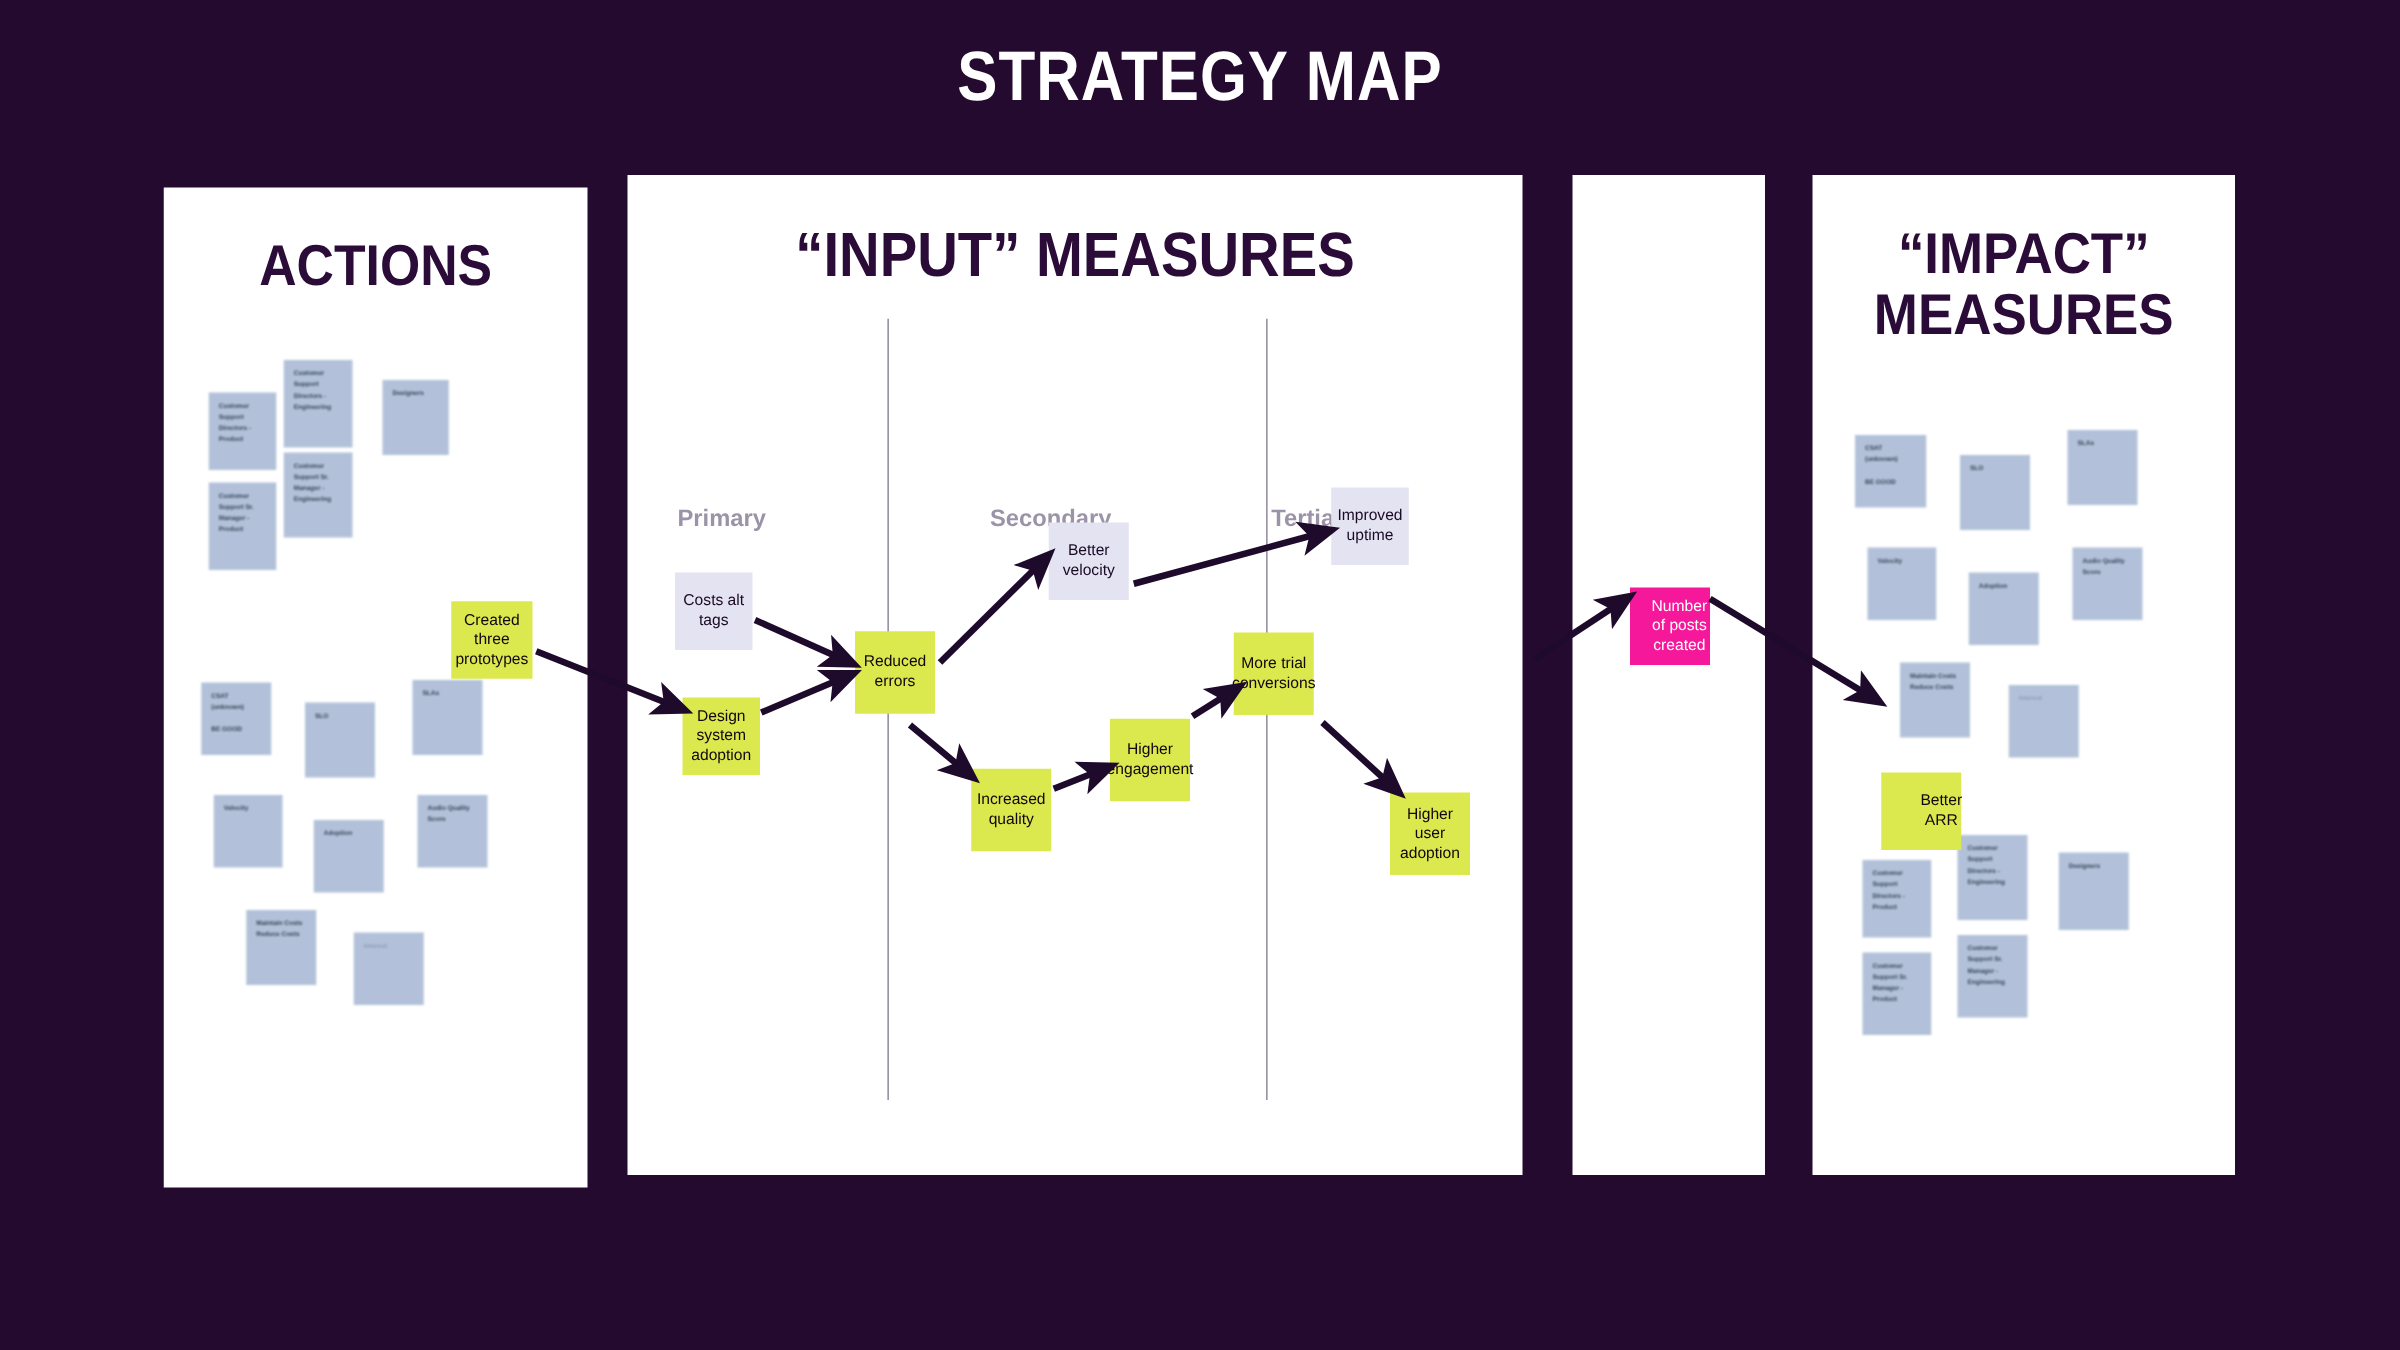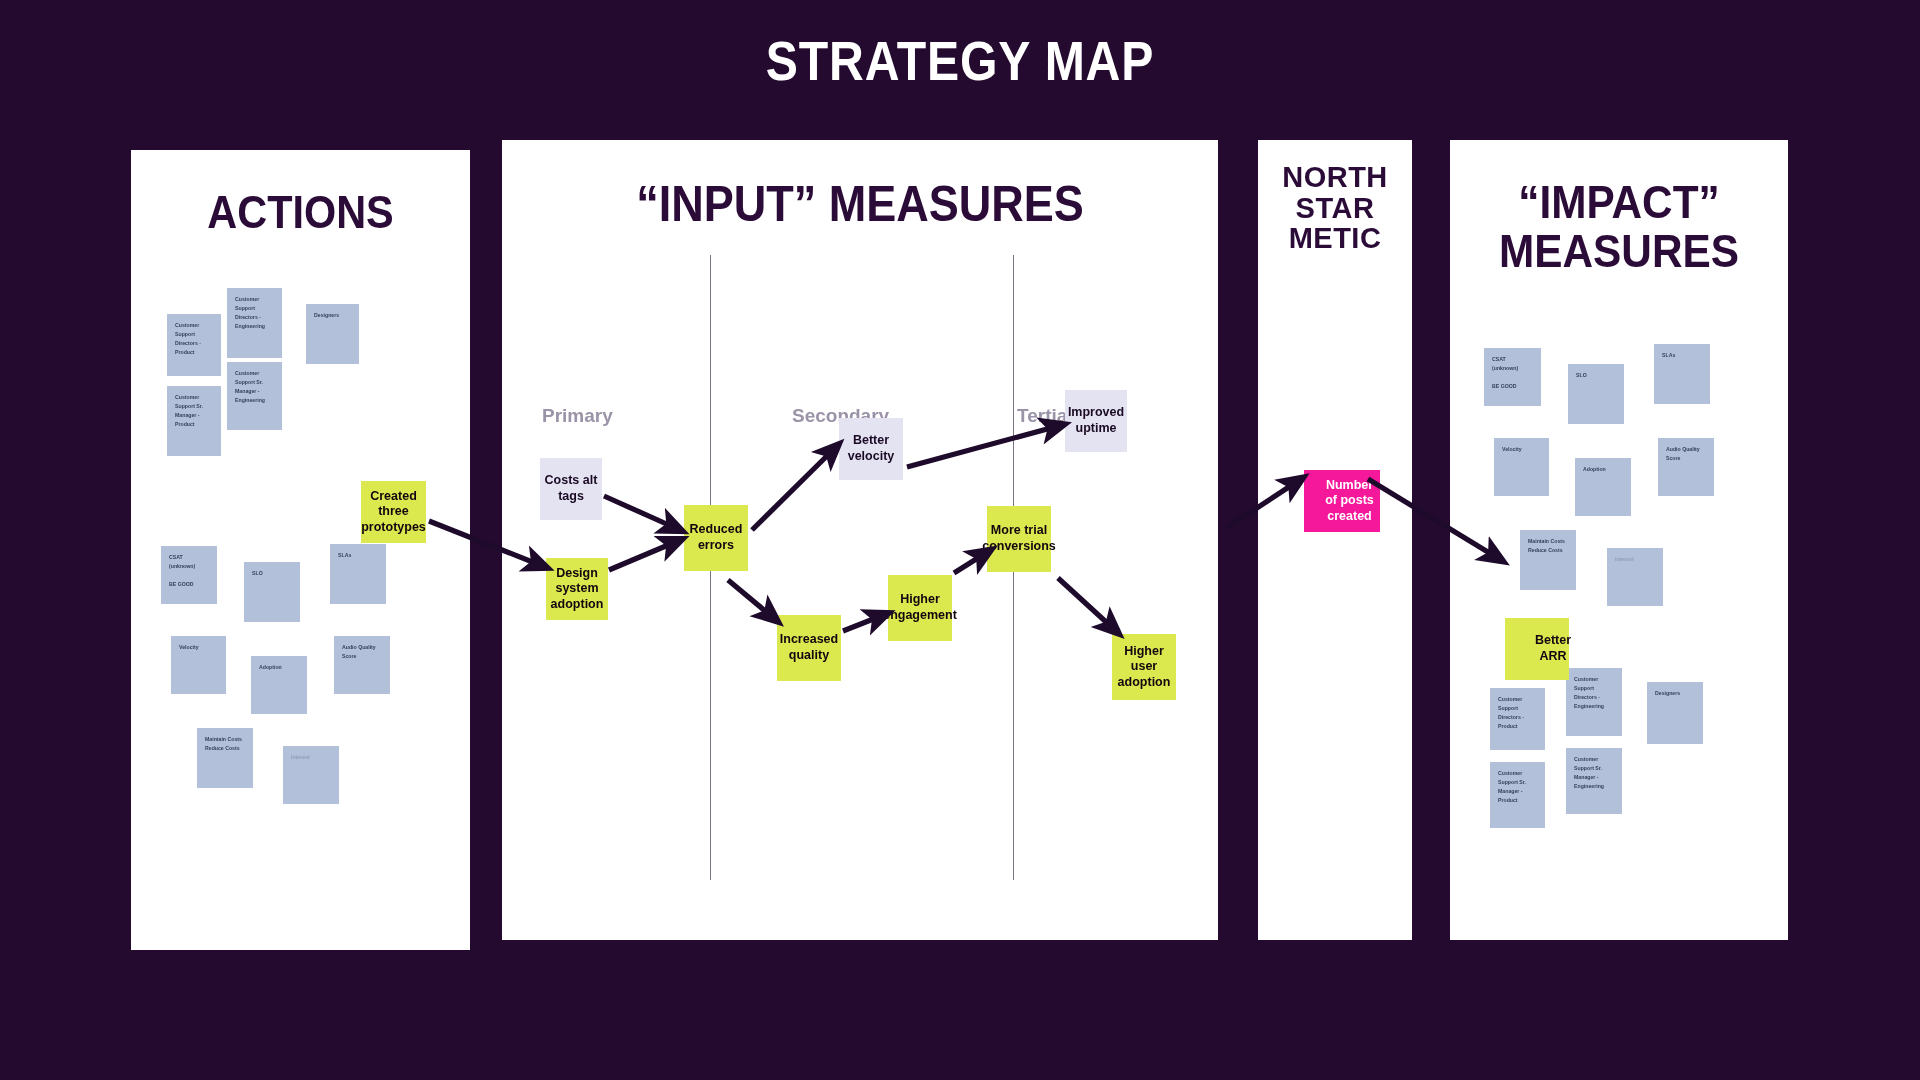--- a/index.html
+++ b/index.html
@@ -66,21 +66,21 @@
     background:#7b7286;
   }
 
   
   .note {
     position:absolute;
     display:flex;
     align-items:center;
     justify-content:center;
     text-align:center;
-    font-weight:bold;
+    font-weight:normal;
     line-height:1.25;
     padding:4px;
   }
   .note-yellow   { background:#dbe94e; color:#13060f; font-size:12.5px; }
   .note-lavender { background:#e4e3f2; color:#1b0a24; font-size:12.5px; }
   .note-magenta  { background:#f5189b; color:#ffffff; font-size:12.5px; }
 
   
   .note-blue {
     position:absolute;
@@ -156,25 +156,22 @@
     <div class="note note-yellow" style="left:182px; top:365px; width:64px; height:66px;">Reduced errors</div>
     <div class="note note-lavender" style="left:337px; top:278px; width:64px; height:62px;">Better velocity</div>
     <div class="note note-yellow" style="left:275px; top:475px; width:64px; height:66px;">Increased quality</div>
     <div class="note note-yellow" style="left:386px; top:435px; width:64px; height:66px;">Higher engagement</div>
     <div class="note note-lavender" style="left:563px; top:250px; width:62px; height:62px;">Improved uptime</div>
     <div class="note note-yellow" style="left:485px; top:366px; width:64px; height:66px;">More trial conversions</div>
     <div class="note note-yellow" style="left:610px; top:494px; width:64px; height:66px;">Higher user adoption</div>
   </div>
 
   <div class="panel" id="panel-northstar">
-    <div class="panel-title" id="title-northstar" style="white-space:pre-line;">NORTH
-STAR
-METIC</div>
-
-    <div class="note note-magenta" style="left:46px; top:330px; width:76px; height:62px;padding-left:19px;">Number of posts created</div>
+
+    <div class="note note-magenta" style="left:46px; top:330px; width:64px; height:62px;padding-left:19px;">Number of posts created</div>
   </div>
 
   <div class="panel" id="panel-impact">
     <div class="panel-title" id="title-impact" style="white-space:pre-line;">“IMPACT”
 MEASURES</div>
 
     <div class="note-blue" style="left:34px;  top:208px; width:57px; height:58px;">CSAT (unknown)
 
 BE GOOD</div>
     <div class="note-blue" style="left:118px; top:224px; width:56px; height:60px;">SLO</div>

